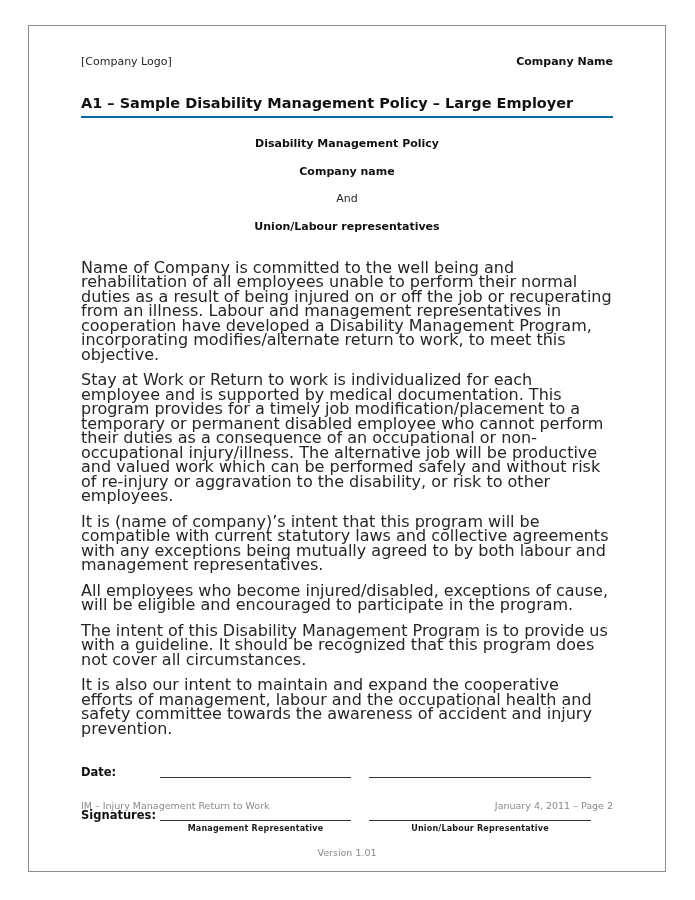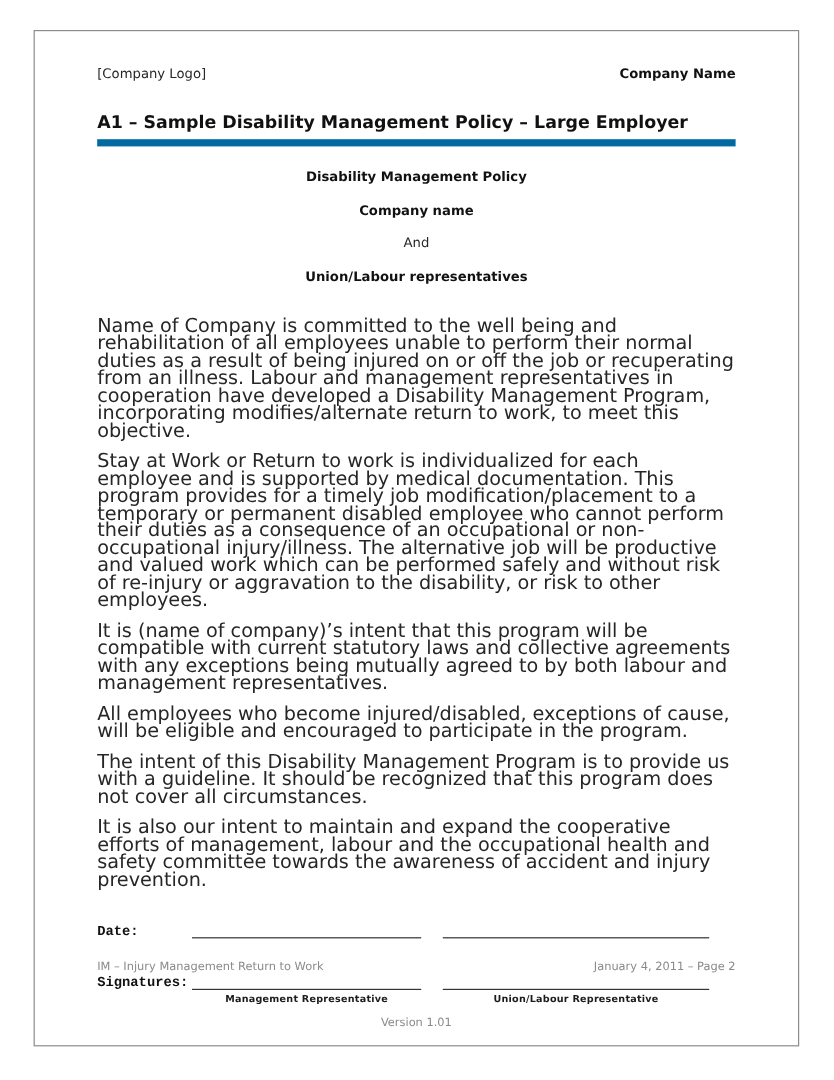--- a/index.html
+++ b/index.html
@@ -34,21 +34,21 @@
   }
   .company-name { font-weight: bold; color: #111111; }
 
   .doc-title {
     margin-top: 25px;
     font-size: 14.5px;
     line-height: 18px;
     font-weight: bold;
     color: #111111;
     padding-bottom: 4px;
-    border-bottom: 6px solid #0369a1;
+    border-bottom: 2px solid #0369a1;
   }
 
   .policy-block {
     text-align: center;
     margin-top: 19px;
     font-size: 11px;
     line-height: 14px;
   }
   .policy-block .pline { margin-bottom: 13.5px; }
   .bold { font-weight: bold; color: #111111; }
@@ -57,21 +57,20 @@
     margin-top: 27px;
     font-size: 16px;
     line-height: 14.5px;
   }
   .paragraphs p { margin-bottom: 11px; }
 
   .fill-row {
     position: relative;
     height: 16px;
     font-size: 11.5px;
-    font-family: Liberation Mono, monospace;
   }
   .date-row { margin-top: 28px; }
   .sig-row { margin-top: 27px; }
   .fill-label {
     position: absolute;
     left: 0;
     bottom: 1px;
     font-weight: bold;
     color: #111111;
   }

